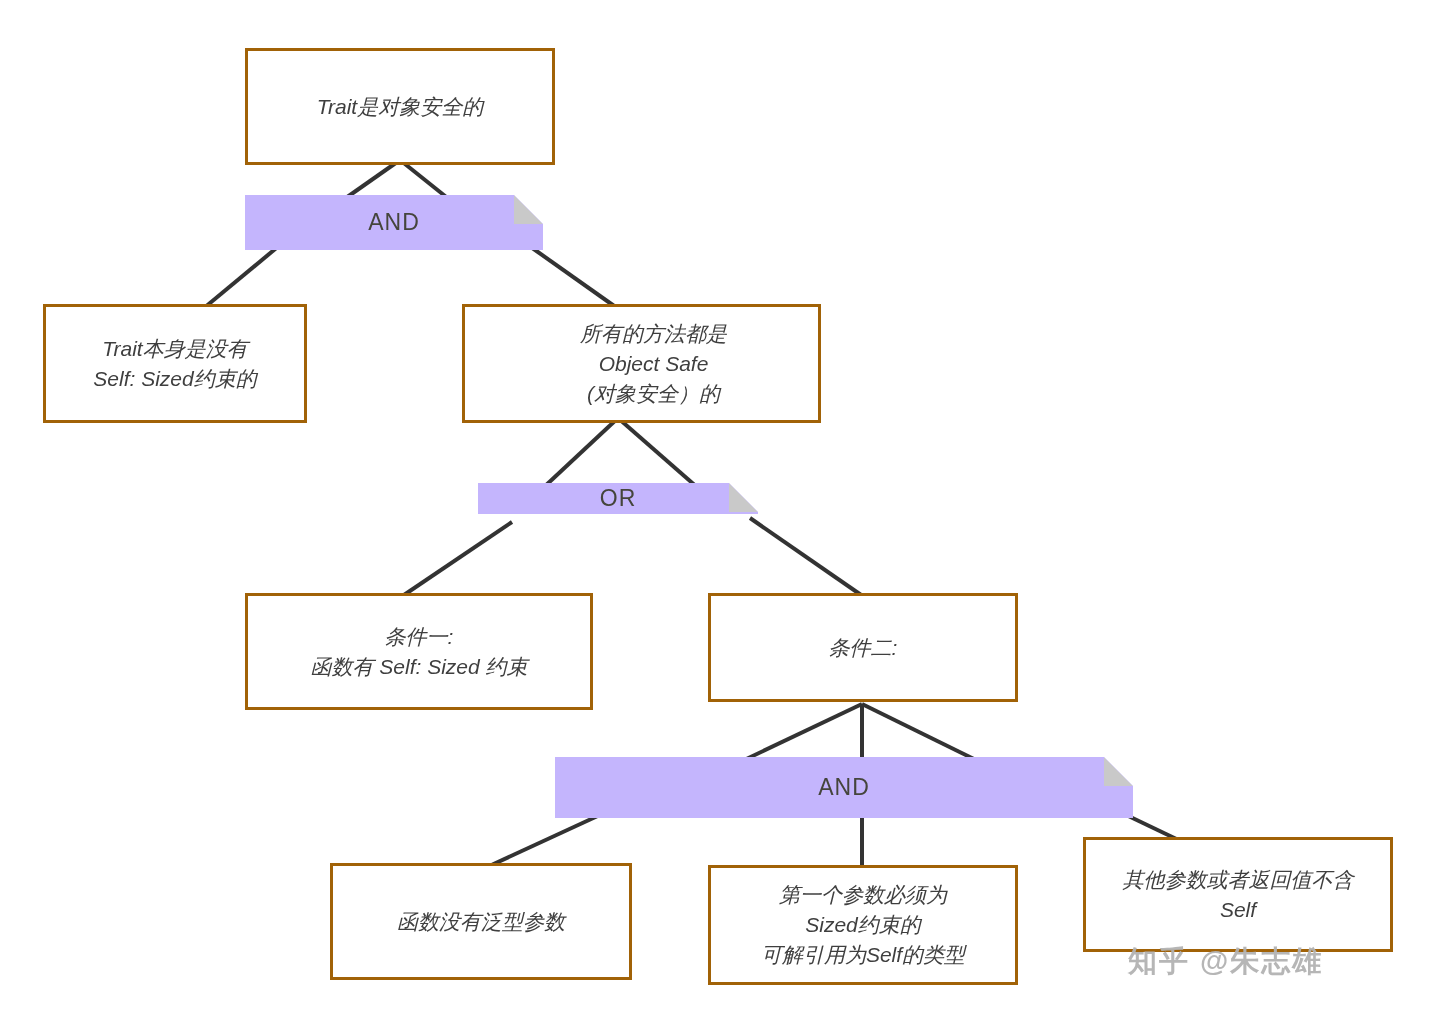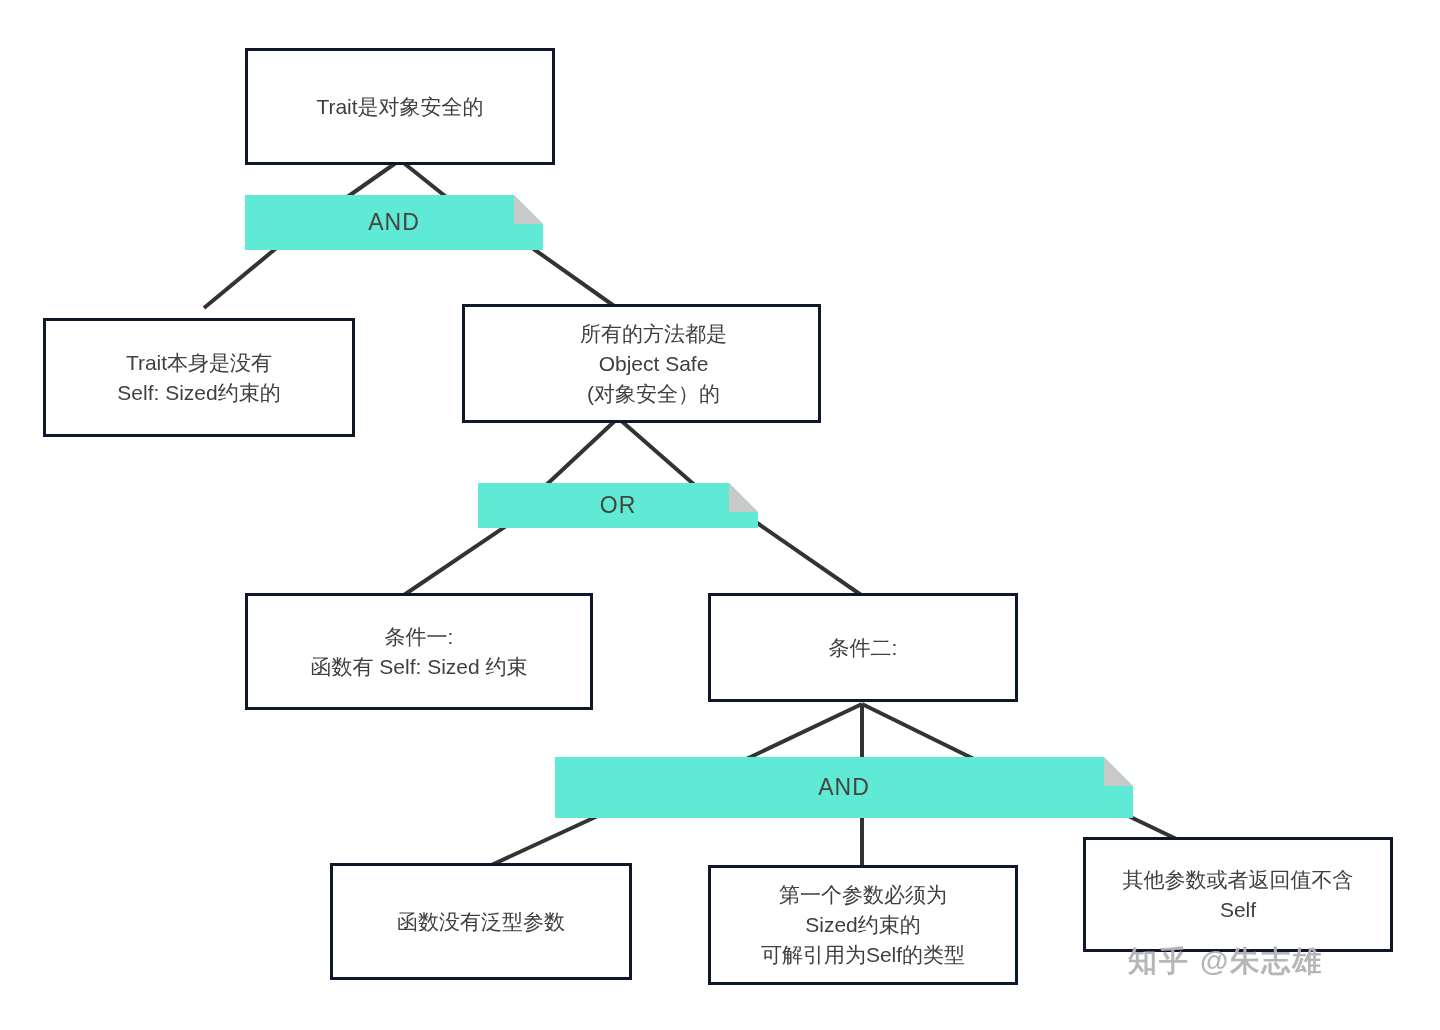--- a/index.html
+++ b/index.html
@@ -2,27 +2,28 @@
 <html><head>
 <meta charset="utf-8">
 <style>
   html,body{margin:0;padding:0;background:#ffffff;}
   .stage{
     position:relative;width:1440px;height:1030px;background:#ffffff;overflow:hidden;
     font-family:"Liberation Sans","DejaVu Sans",sans-serif;
   }
   .lines{position:absolute;left:0;top:0;z-index:1;}
   .node{
-    position:absolute;z-index:2;background:#ffffff;border:3px solid #0f172a;
+    position:absolute;z-index:2;background:#ffffff;border:3px solid #a16207;
     box-sizing:border-box;display:flex;align-items:center;justify-content:center;
     text-align:center;font-size:21px;line-height:30px;color:#3f3f3f;
     white-space:pre-line;
+    font-style:italic;
   }
   .note{
-    position:absolute;z-index:2;background:#5eead4;
+    position:absolute;z-index:2;background:#c4b5fd;
     display:flex;align-items:center;justify-content:center;
     font-size:23px;letter-spacing:1px;color:#45453c;
     clip-path:polygon(0 0, calc(100% - 29px) 0, 100% 29px, 100% 100%, 0 100%);
   }
   .note .fold{
     position:absolute;top:0;right:0;width:29px;height:29px;background:#c9c9c9;
     clip-path:polygon(0 0, 100% 100%, 0 100%);
   }
   .watermark{
     position:absolute;z-index:3;left:1128px;top:942px;
@@ -59,28 +60,28 @@
     </g>
   </svg>
 
   <div class="node" style="left:245px;top:48px;width:310px;height:117px;">Trait是对象安全的</div>
 
   <div class="note" style="left:245px;top:195px;width:298px;height:55px;">
     <span>AND</span>
     <i class="fold"></i>
   </div>
 
-  <div class="node" style="left:43px;top:318px;width:312px;height:119px;">Trait本身是没有
+  <div class="node" style="left:43px;top:304px;width:264px;height:119px;">Trait本身是没有
 Self: Sized约束的</div>
 
   <div class="node" style="left:462px;top:304px;width:359px;height:119px;padding-left:24px;">所有的方法都是
 Object Safe
 (对象安全）的</div>
 
-  <div class="note" style="left:478px;top:483px;width:280px;height:45px;">
+  <div class="note" style="left:478px;top:483px;width:280px;height:31px;">
     <span>OR</span>
     <i class="fold"></i>
   </div>
 
   <div class="node" style="left:245px;top:593px;width:348px;height:117px;">条件一:
 函数有 Self: Sized 约束</div>
 
   <div class="node" style="left:708px;top:593px;width:310px;height:109px;">条件二:</div>
 
   <div class="note" style="left:555px;top:757px;width:578px;height:61px;">

